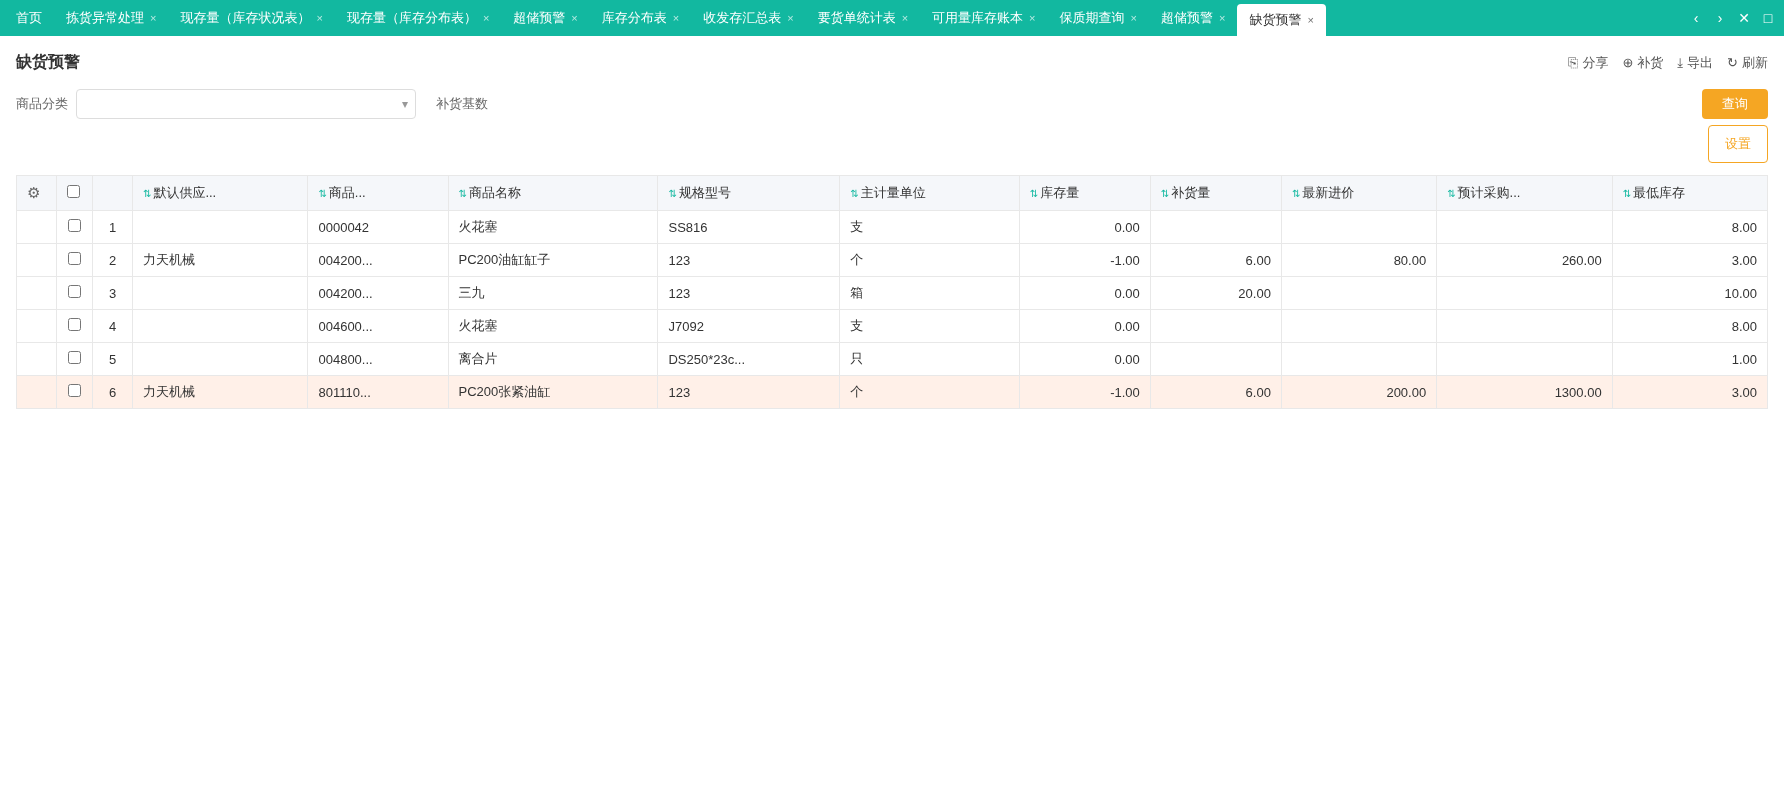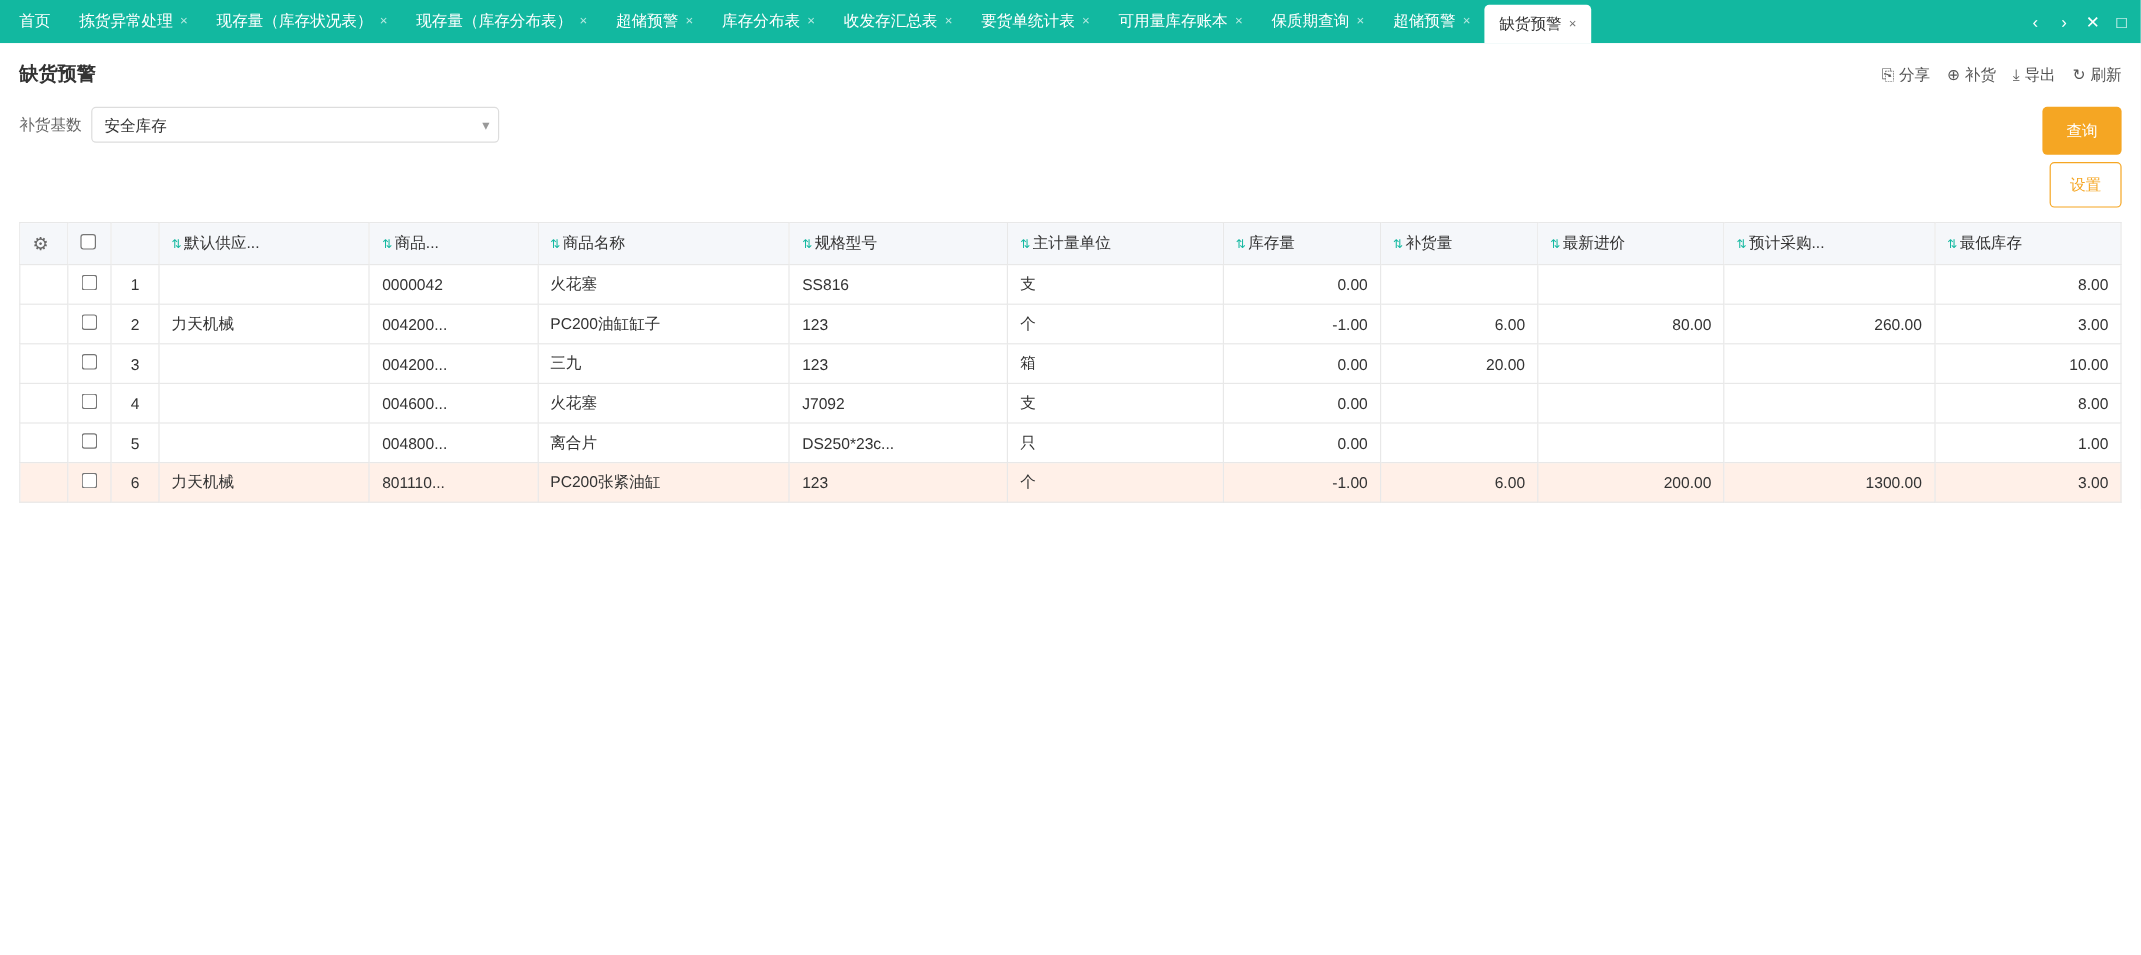--- a/index.html
+++ b/index.html
@@ -141,21 +141,21 @@
     .filter-select-wrap.wide .filter-select { min-width: 340px; }
 
     .btn-query {
       background: #f5a623;
       color: #fff;
       border: none;
       border-radius: 4px;
       padding: 6px 20px;
       cursor: pointer;
       font-size: 13px;
-      height: 40px;
+      height: 30px;
     }
     .btn-settings {
       background: #fff;
       color: #f5a623;
       border: 1px solid #f5a623;
       border-radius: 4px;
       padding: 4px 16px;
       cursor: pointer;
       font-size: 13px;
       height: 38px;
@@ -292,29 +292,32 @@
       <div class="header-action-btn">
         <span>↻</span>
         <span>刷新</span>
       </div>
     </div>
   </div>
 
   <div style="display:flex; align-items:flex-start; gap:20px; margin-bottom:12px; flex-wrap:wrap;">
     <div class="filter-row" style="flex:1; margin-bottom:0;">
 
+      <div class="filter-group">
+        <span class="filter-label">商品分类</span>
+        <div class="filter-select-wrap wide">
+          <select class="filter-select">
+            <option value=""></option>
+          </select>
+        </div>
+      </div>
 
 
       <div class="filter-group">
         <span class="filter-label">补货基数</span>
-        <div class="filter-select-wrap wide">
-          <select class="filter-select">
-            <option value="安全库存">安全库存</option>
-          </select>
-        </div>
       </div>
     </div>
 
     <div class="filter-actions">
       <button class="btn-query">查询</button>
       <button class="btn-settings">设置</button>
     </div>
   </div>
 
   <table class="data-table">

